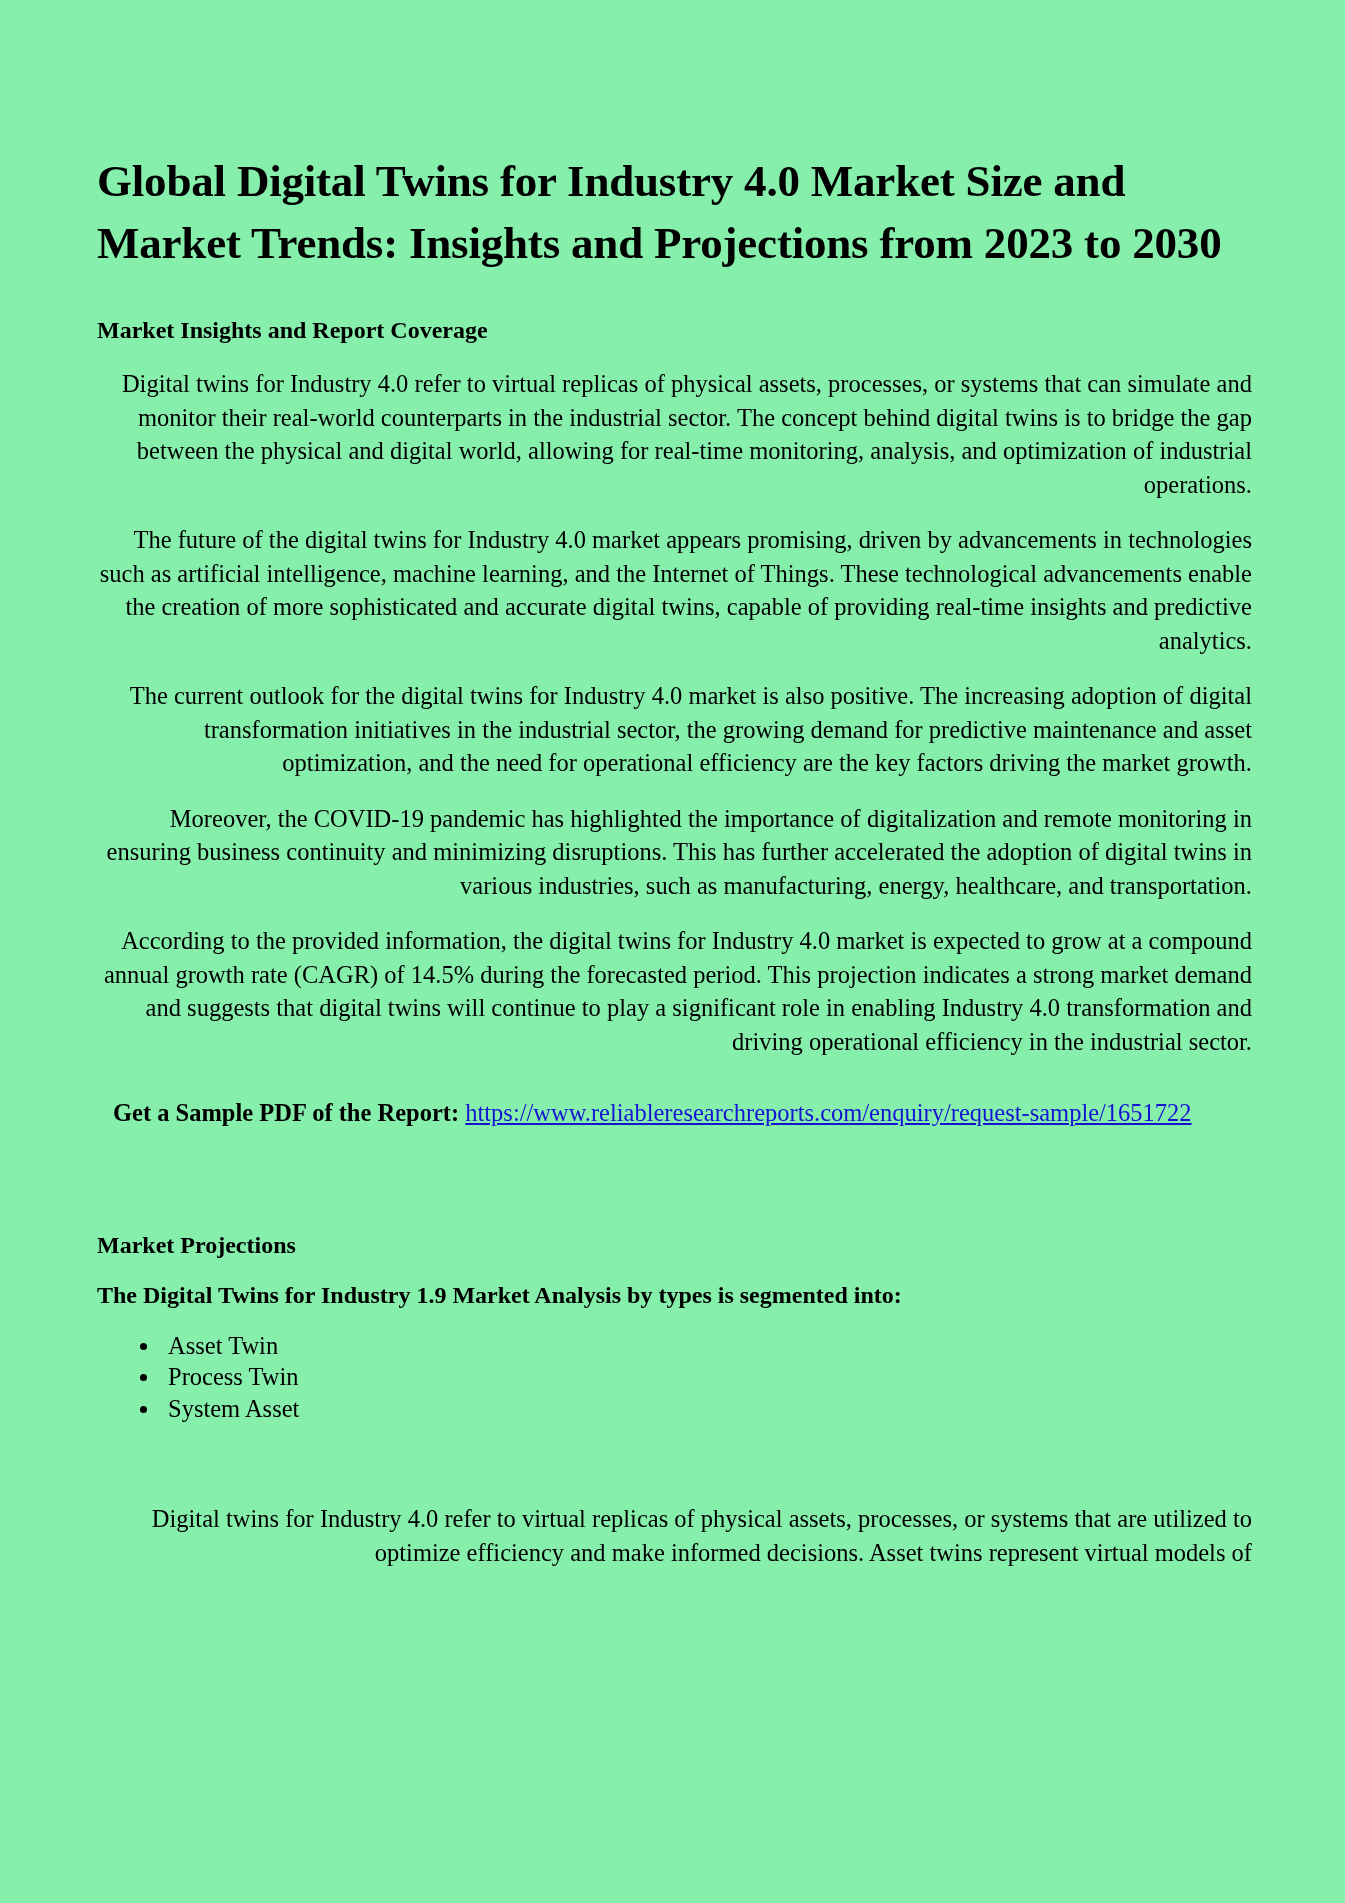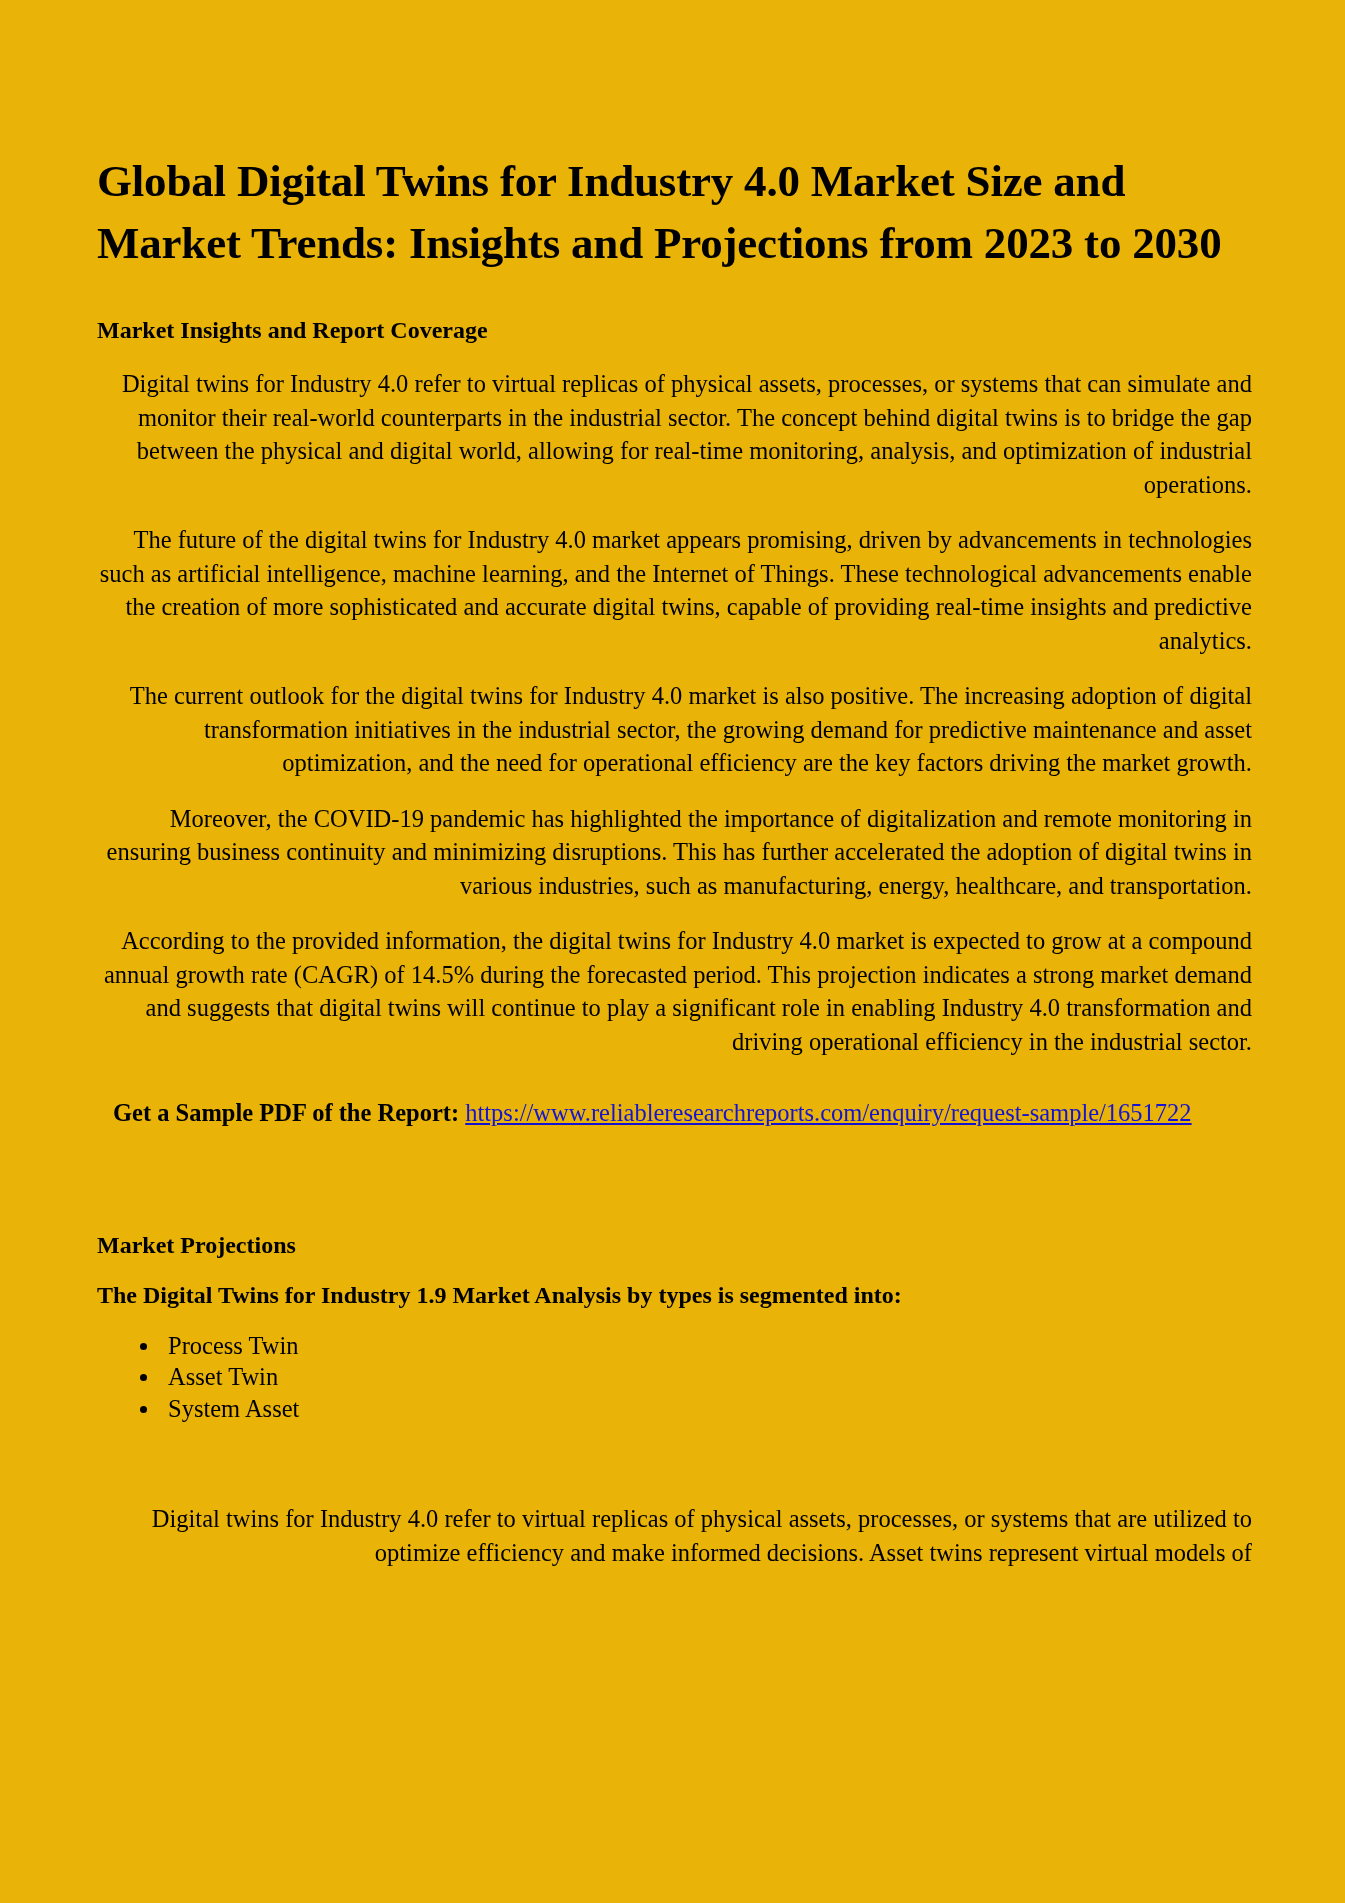--- a/index.html
+++ b/index.html
@@ -11,21 +11,21 @@
     width: 1345px;
     height: 1903px;
     font-family: "Liberation Serif", "DejaVu Serif", serif;
     color: #000000;
     overflow: hidden;
   }
   .page {
     position: relative;
     width: 1345px;
     height: 1903px;
-    background: #eab308;
+    background: #86efac;
     box-sizing: border-box;
     padding: 16px;
   }
   .content {
     position: absolute;
     left: 97px;
     top: 0;
     width: 1155px;
   }
 
@@ -149,22 +149,22 @@
 
     <h2 class="section-heading">Market Projections</h2>
 
     <div class="sp-seg-to-sub"></div>
 
     <h3 class="section-heading">The Digital Twins for Industry 1.9 Market Analysis by types is segmented into:</h3>
 
     <div class="sp-sub-to-list"></div>
 
     <ul class="bullet-list">
+      <li>Asset Twin</li>
       <li>Process Twin</li>
-      <li>Asset Twin</li>
       <li>System Asset</li>
     </ul>
 
     <div class="sp-list-to-p"></div>
 
     <p class="para">Digital twins for Industry 4.0 refer to virtual replicas of physical assets, processes, or systems that are utilized to optimize efficiency and make informed decisions. Asset twins represent virtual models of</p>
 
   </div>
 </div>
 

